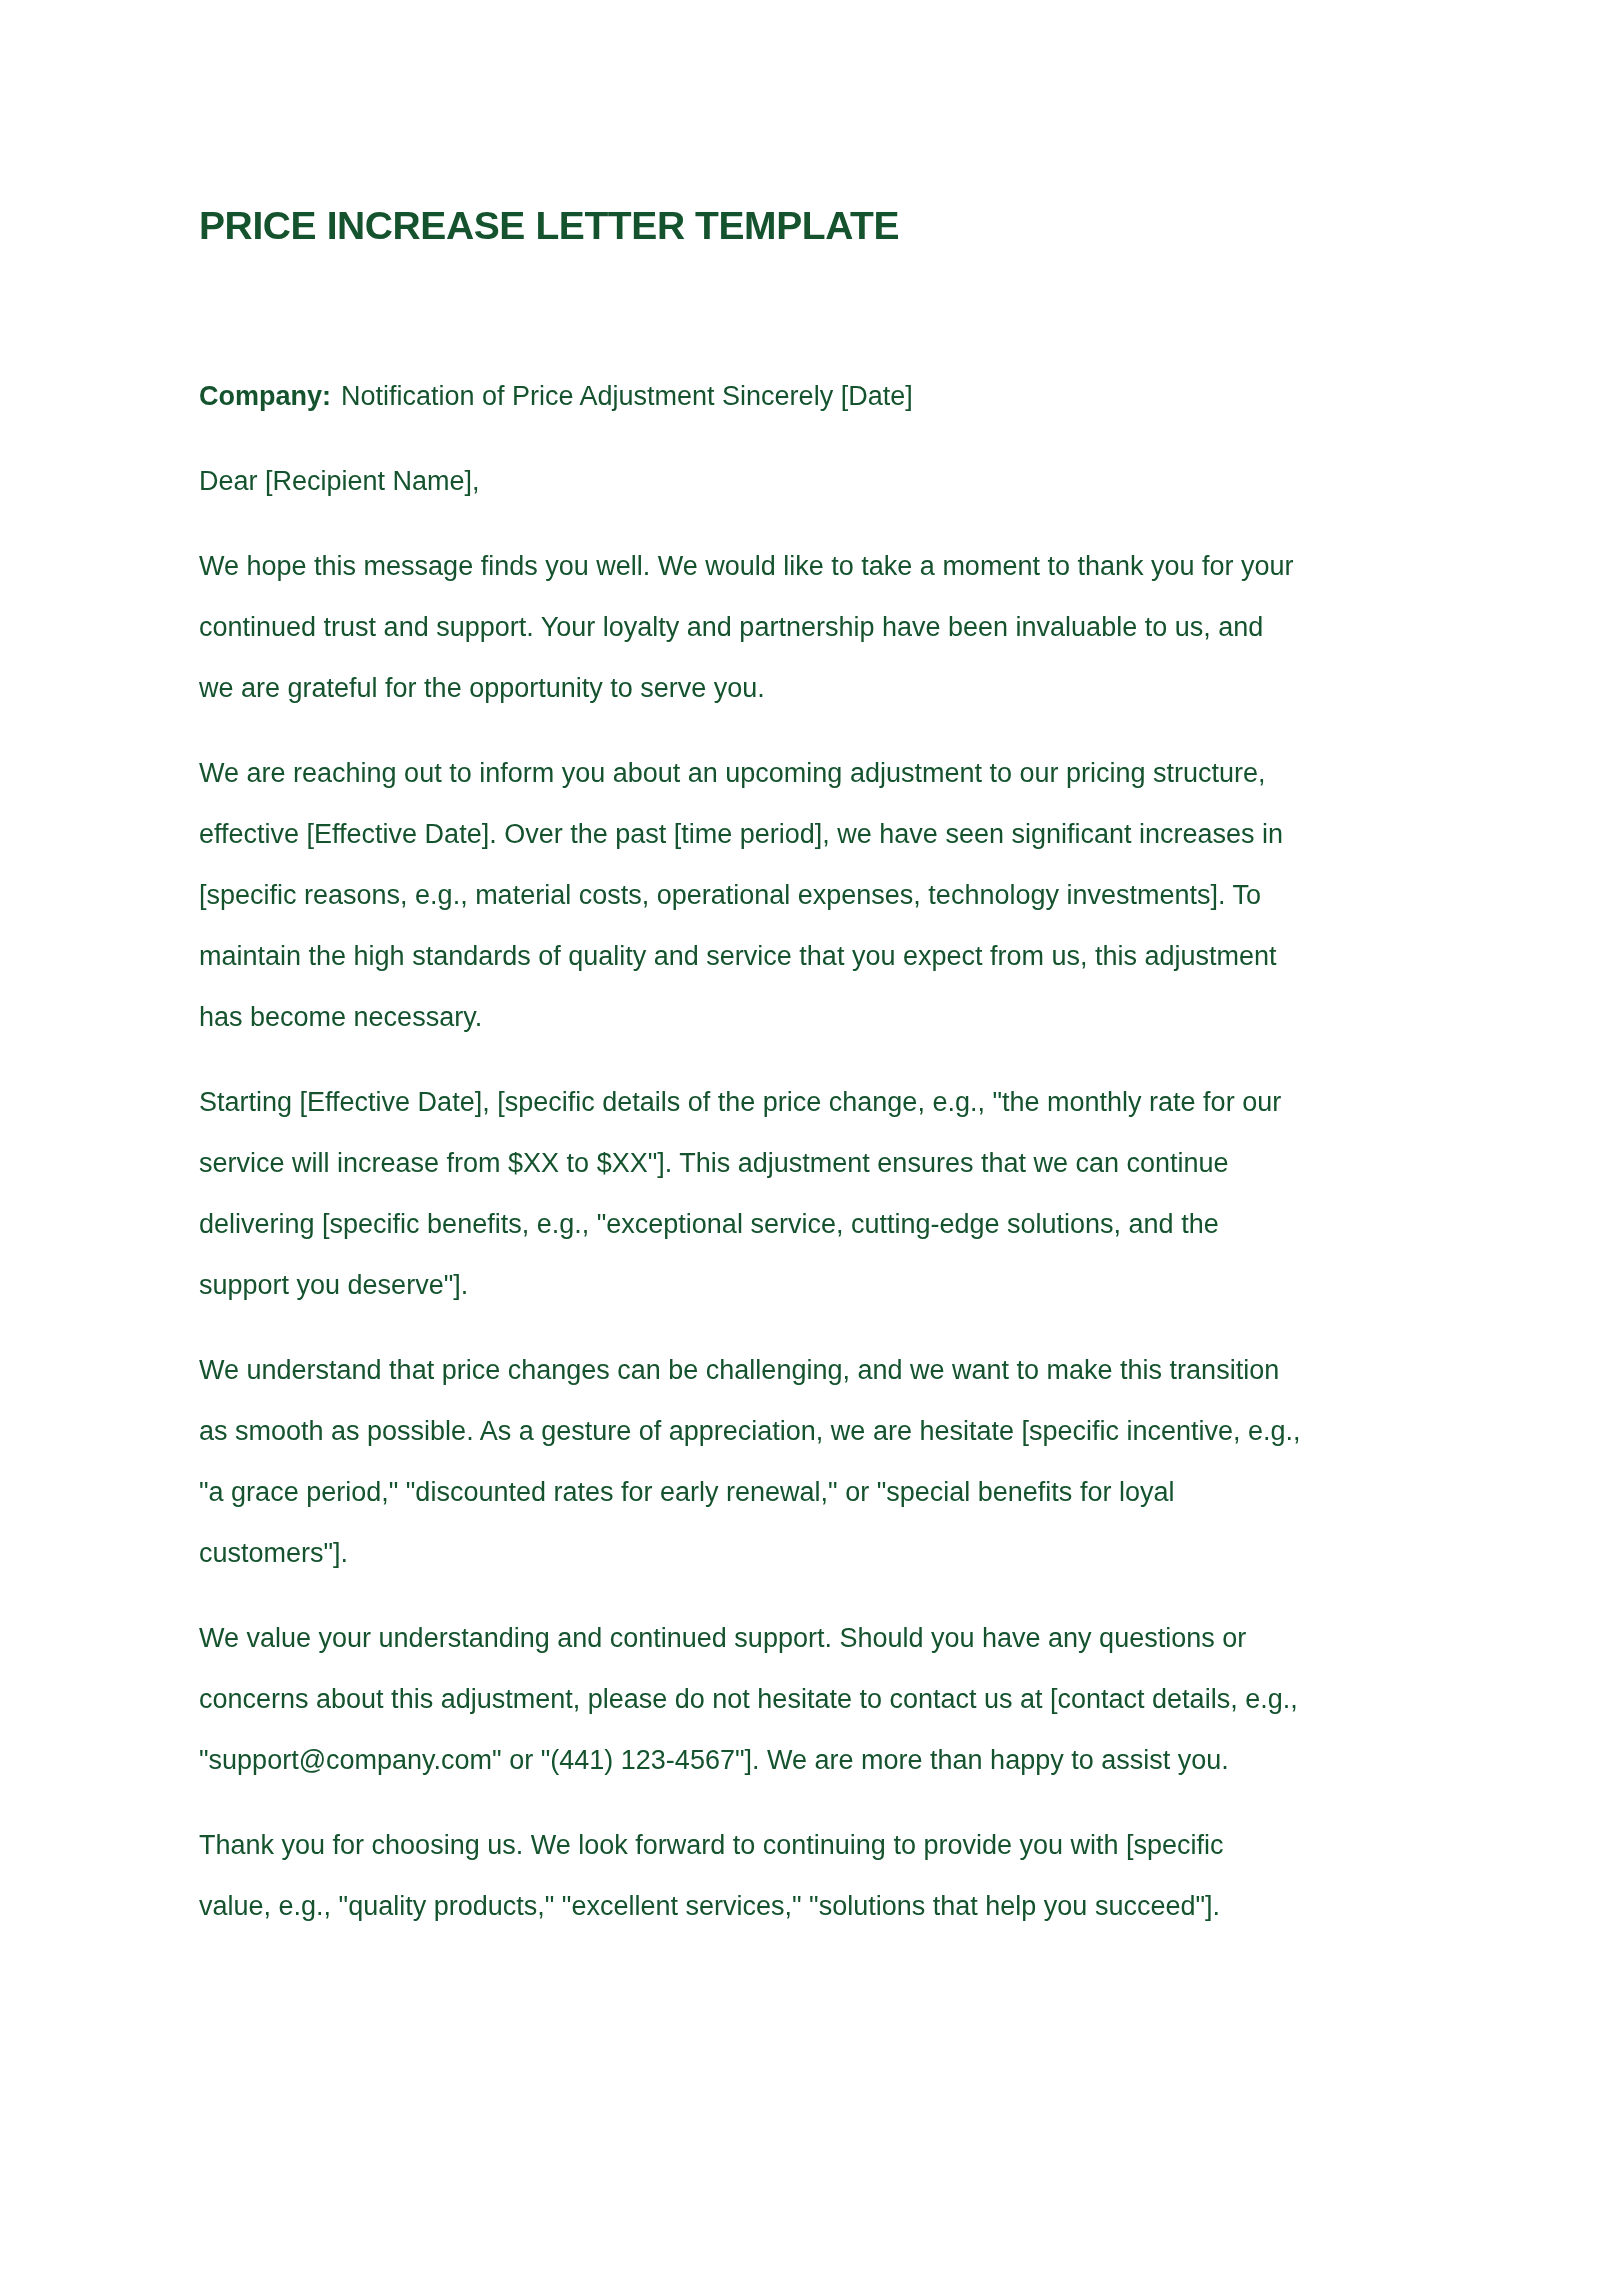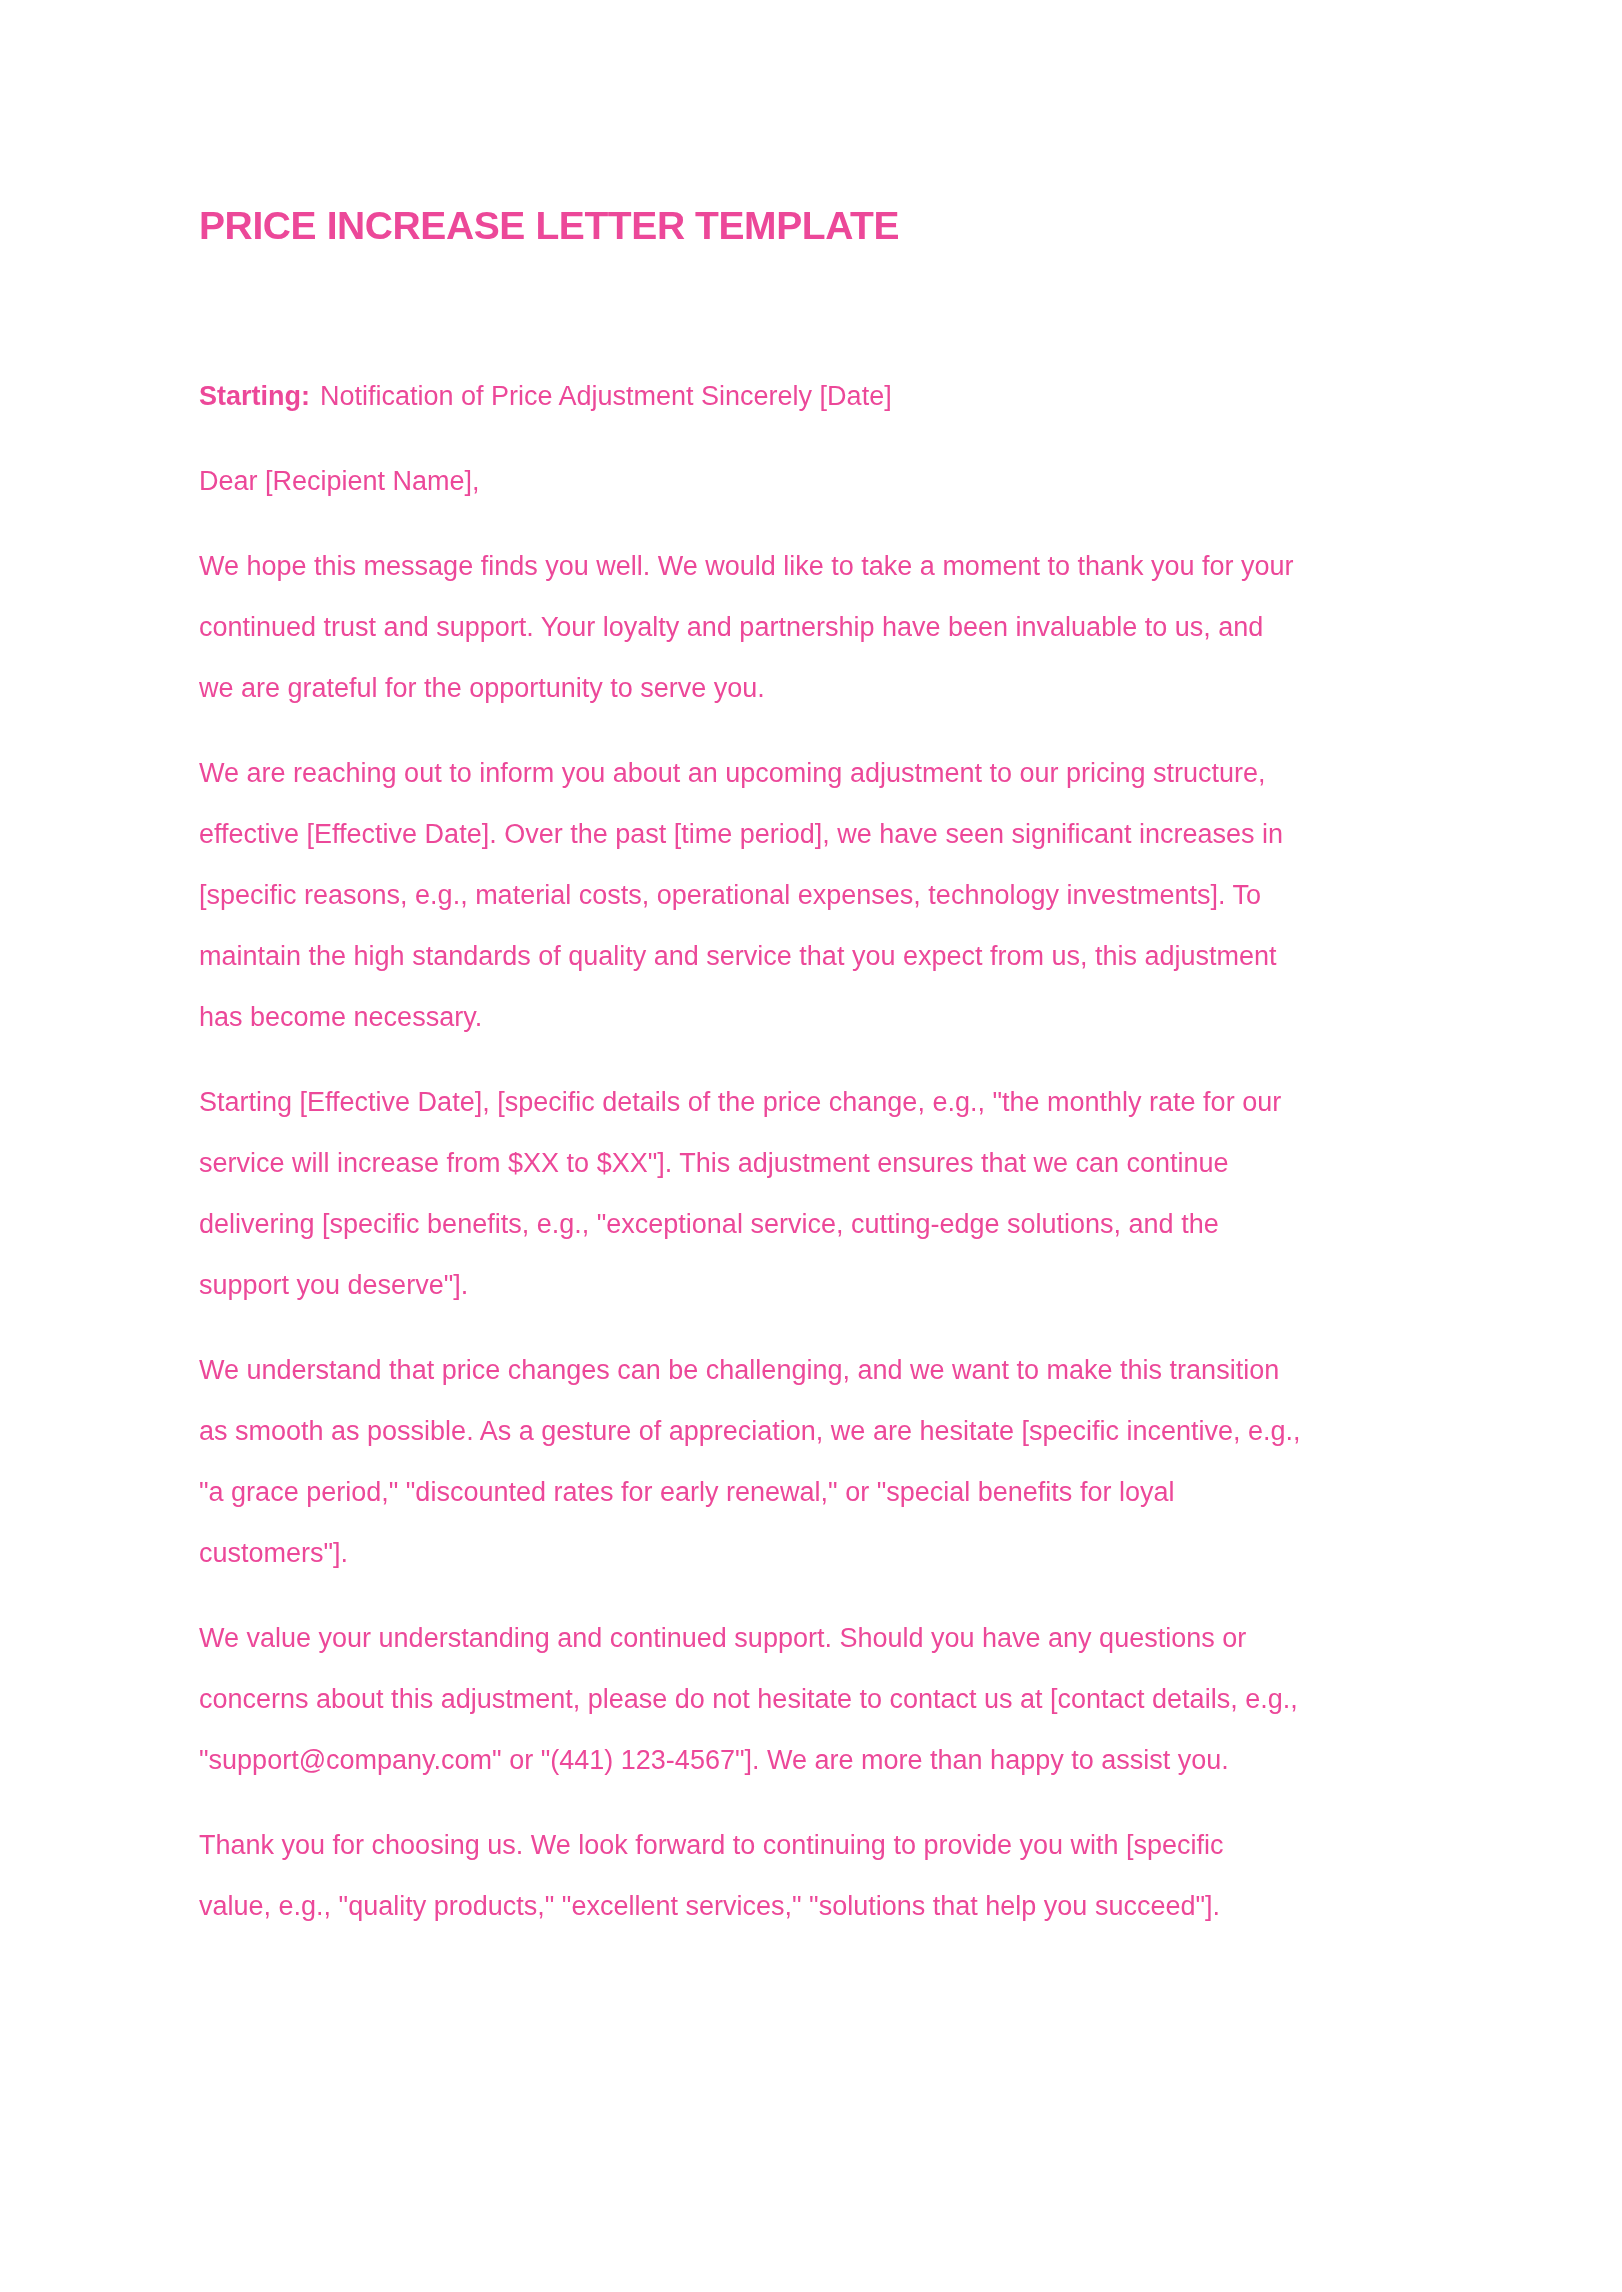--- a/index.html
+++ b/index.html
@@ -8,21 +8,21 @@
     background: #ffffff;
   }
   .page {
     position: relative;
     width: 1623px;
     height: 2293px;
     background: #ffffff;
     box-sizing: border-box;
     padding: 202px 143px 0 199px;
     font-family: "Liberation Sans", sans-serif;
-    color: #ec4899;
+    color: #14532d;
     overflow: hidden;
   }
   .doc-title {
     font-size: 39px;
     line-height: 47px;
     font-weight: 700;
     letter-spacing: -0.4px;
     margin: 0 0 56px 0;
   }
   .para {
@@ -45,21 +45,21 @@
   }
 </style>
 </head>
 <body>
 
 <div class="page">
 
   <h1 class="doc-title">PRICE INCREASE LETTER TEMPLATE</h1>
 
   <p class="para">
-    <span class="subject-label">Starting:</span><span>Notification of Price Adjustment Sincerely [Date]</span>
+    <span class="subject-label">Company:</span><span>Notification of Price Adjustment Sincerely [Date]</span>
   </p>
 
   <p class="para">Dear [Recipient Name],</p>
 
   <p class="para">We hope this message finds you well. We would like to take a moment to thank you for your
 continued trust and support. Your loyalty and partnership have been invaluable to us, and
 we are grateful for the opportunity to serve you.</p>
 
   <p class="para">We are reaching out to inform you about an upcoming adjustment to our pricing structure,
 effective [Effective Date]. Over the past [time period], we have seen significant increases in

